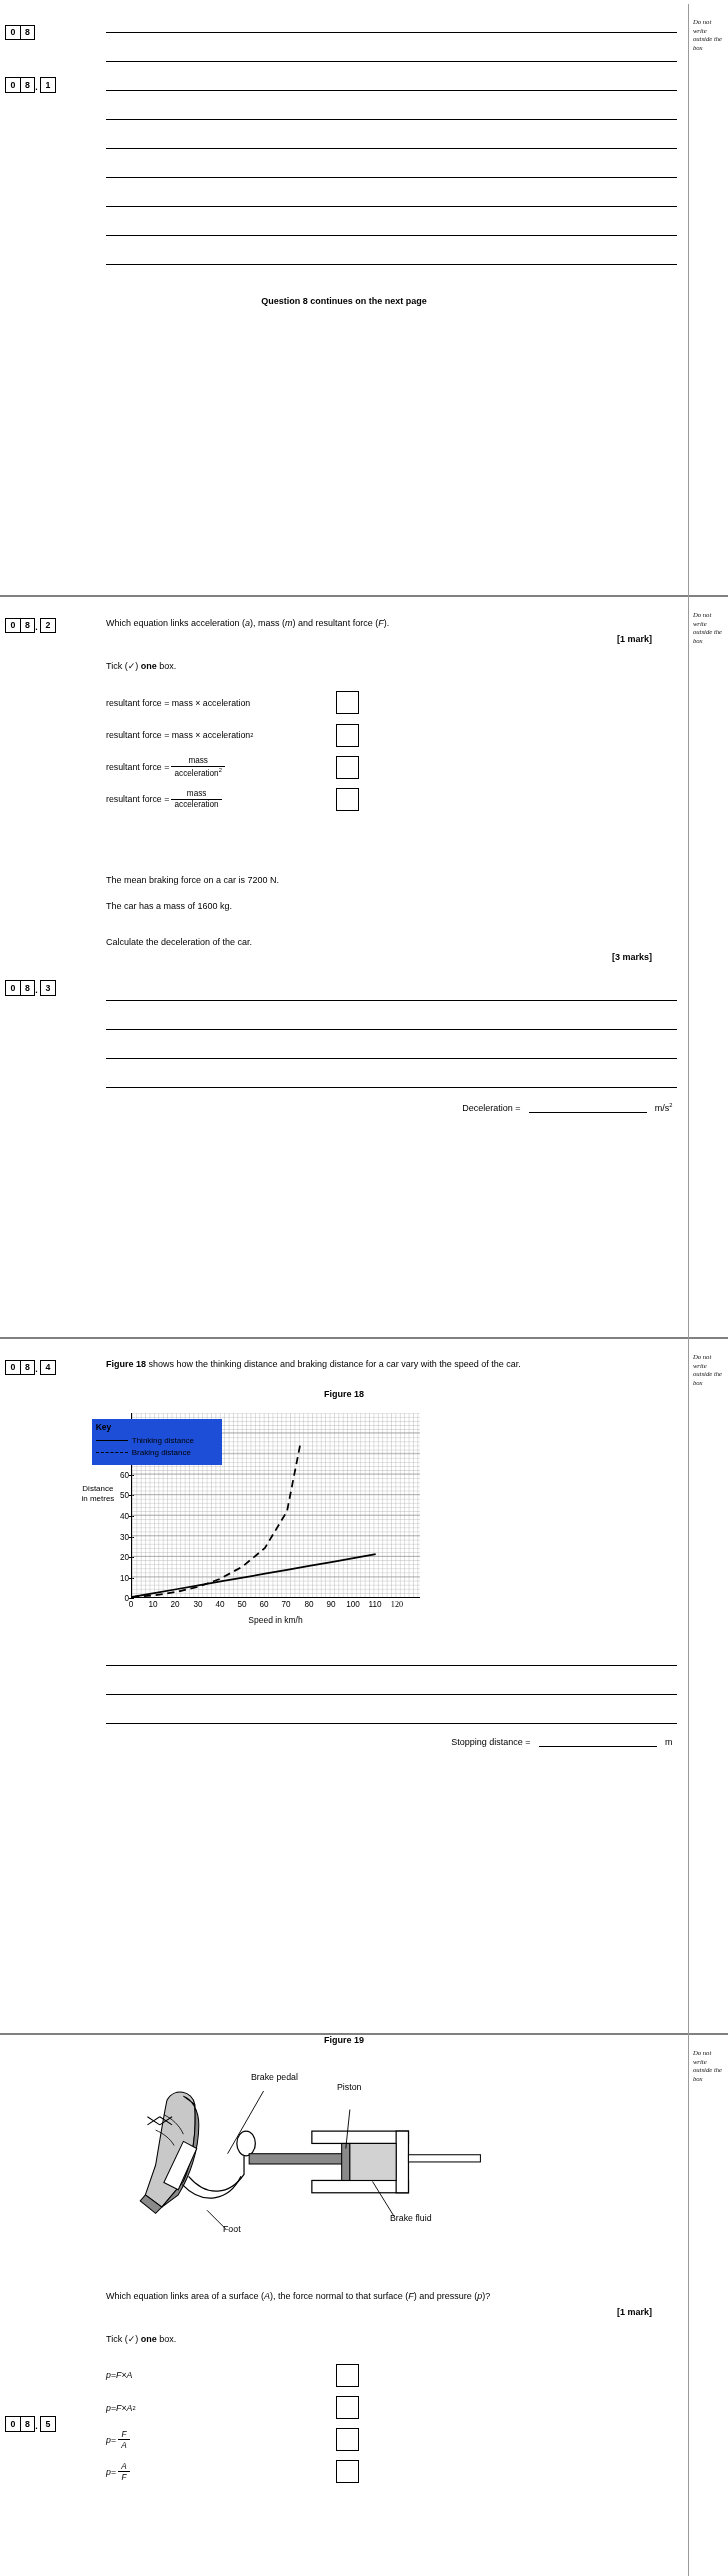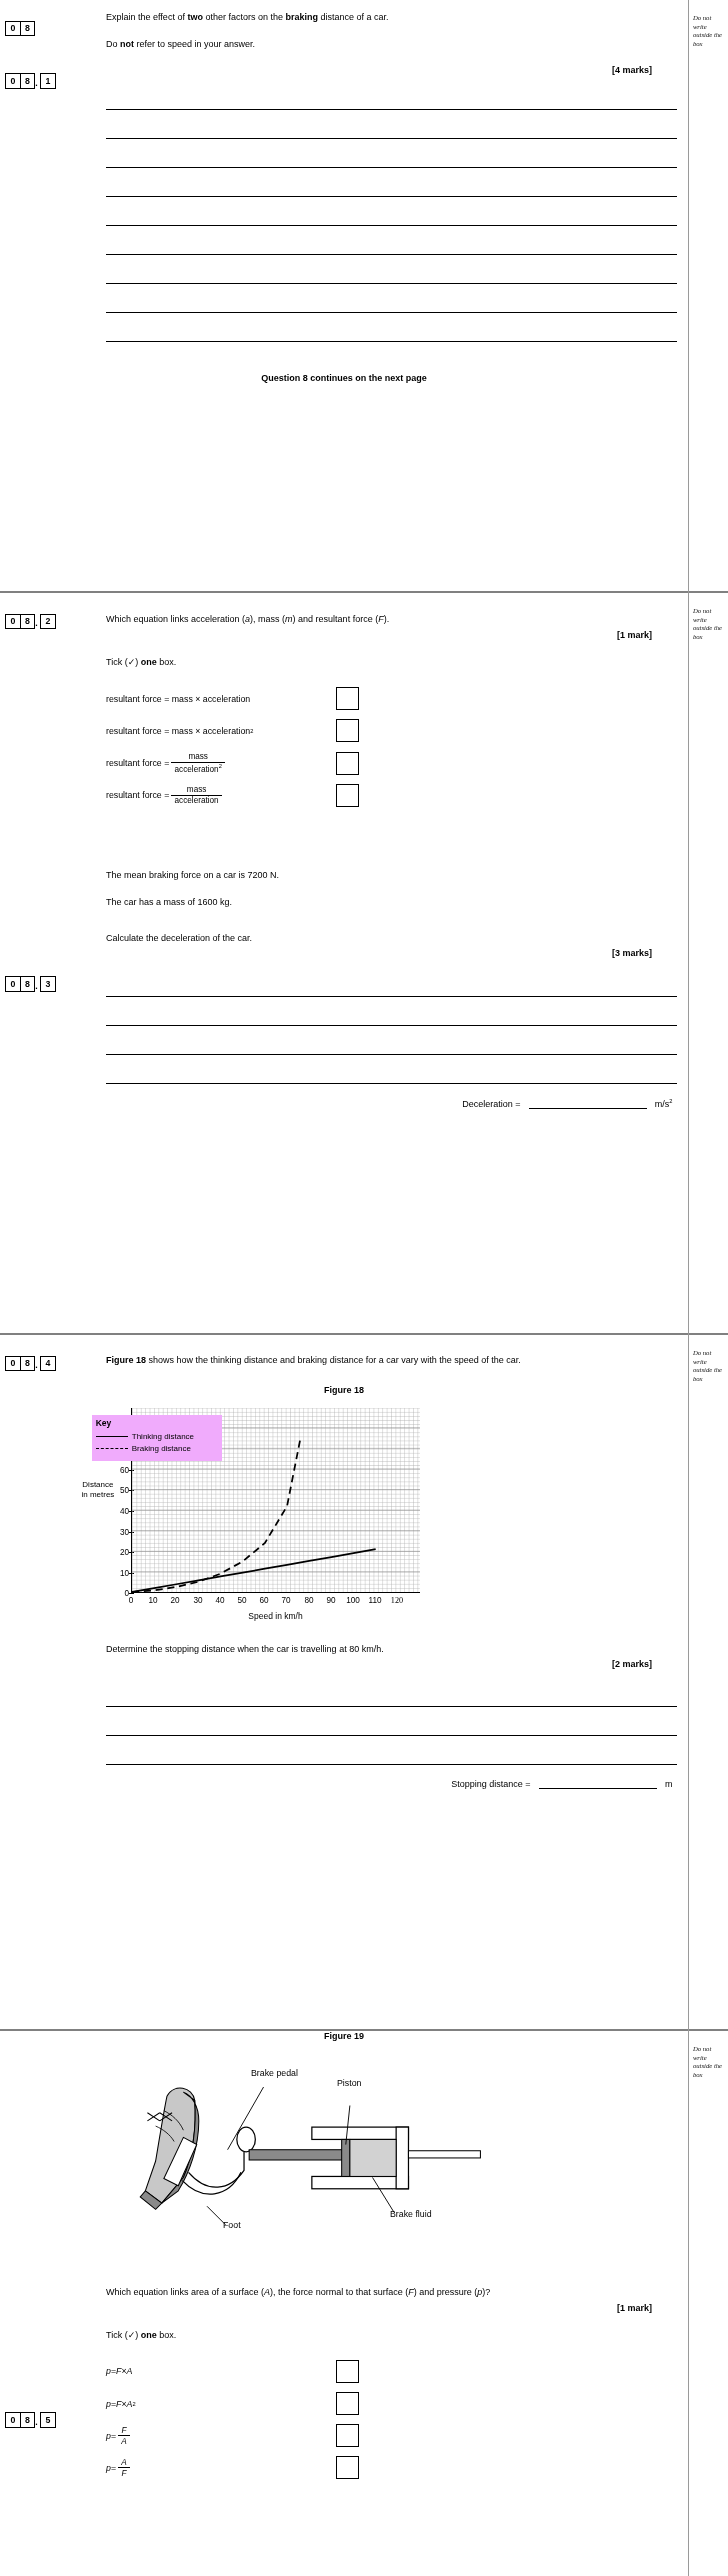--- a/index.html
+++ b/index.html
@@ -228,21 +228,21 @@
     top: 208px;
     width: 289px;
     text-align: center;
     font-size: 8.5px;
   }
   .keybox {
     position: absolute;
     left: 19.6px;
     top: 11.3px;
     width: 130px;
-    background: #f0abfc;
+    background: #1d4ed8;
     padding: 3.1px 4.1px 4.1px 4.1px;
     box-sizing: border-box;
     z-index: 5;
   }
   .keytitle { font-weight: bold; font-size: 8.5px; margin-bottom: 4.1px; }
   .keyrow { display: flex; align-items: center; font-size: 8px; margin-bottom: 3.6px; }
   .keyline-solid {
     width: 32px; height: 0; border-top: 1.5px solid #000; margin-right: 4.1px;
   }
   .keyline-dash {
@@ -272,25 +272,20 @@
       </div>
 
 
       <div class="qbox" style="top:73px;">
         <span class="qdigit">0</span>
         <span class="qdigit">8</span>
         <span class="qdot">.</span>
         <span class="qdigit sep">1</span>
       </div>
 
-      <div class="qtext" style="padding-top:11.3px;">
-        <p><span>Explain the effect of </span><b>two</b><span> other factors on the </span><b>braking</b><span> distance of a car.</span></p>
-        <p><span>Do </span><b>not</b><span> refer to speed in your answer.</span></p>
-        <div class="marks">[4 marks]</div>
-      </div>
 
       <div class="lines" style="margin-top:4.1px;">
         <div class="aline"></div>
         <div class="aline"></div>
         <div class="aline"></div>
         <div class="aline"></div>
         <div class="aline"></div>
         <div class="aline"></div>
         <div class="aline"></div>
         <div class="aline"></div>
@@ -457,24 +452,20 @@
           <div class="xtick" style="left:178px;">80</div>
           <div class="xtick" style="left:200px;">90</div>
           <div class="xtick" style="left:222px;">100</div>
           <div class="xtick" style="left:244px;">110</div>
           <div class="xtick" style="left:266px;font-family:Liberation Serif, serif;">120</div>
         </div>
 
         <div class="xaxis-title">Speed in km/h</div>
       </div>
 
-      <div class="qtext" style="padding-top:17.5px;">
-        <p style="margin-bottom:2.1px;">Determine the stopping distance when the car is travelling at 80 km/h.</p>
-        <div class="marks">[2 marks]</div>
-      </div>
 
       <div class="lines" style="margin-top:7.2px;">
         <div class="aline"></div>
         <div class="aline"></div>
         <div class="aline"></div>
       </div>
 
       <div class="answer-row" style="margin-top:12.4px;">
         <span>Stopping distance =</span>
         <span class="ablank"></span>

